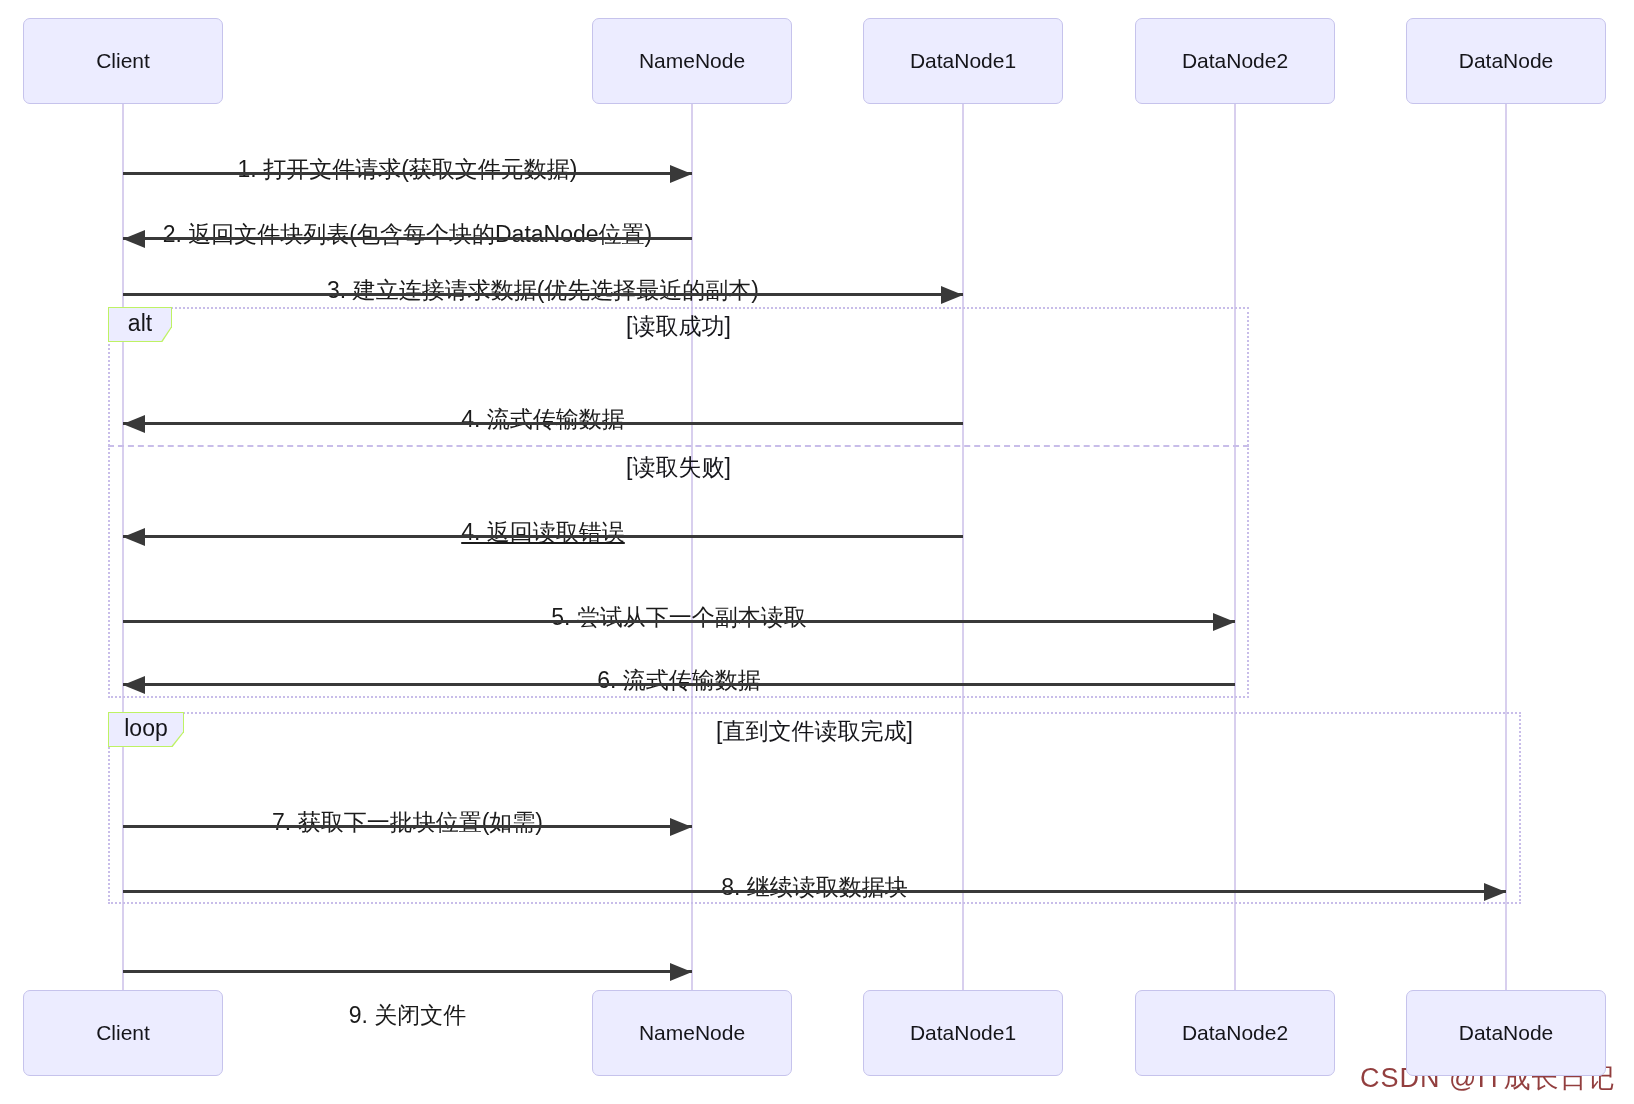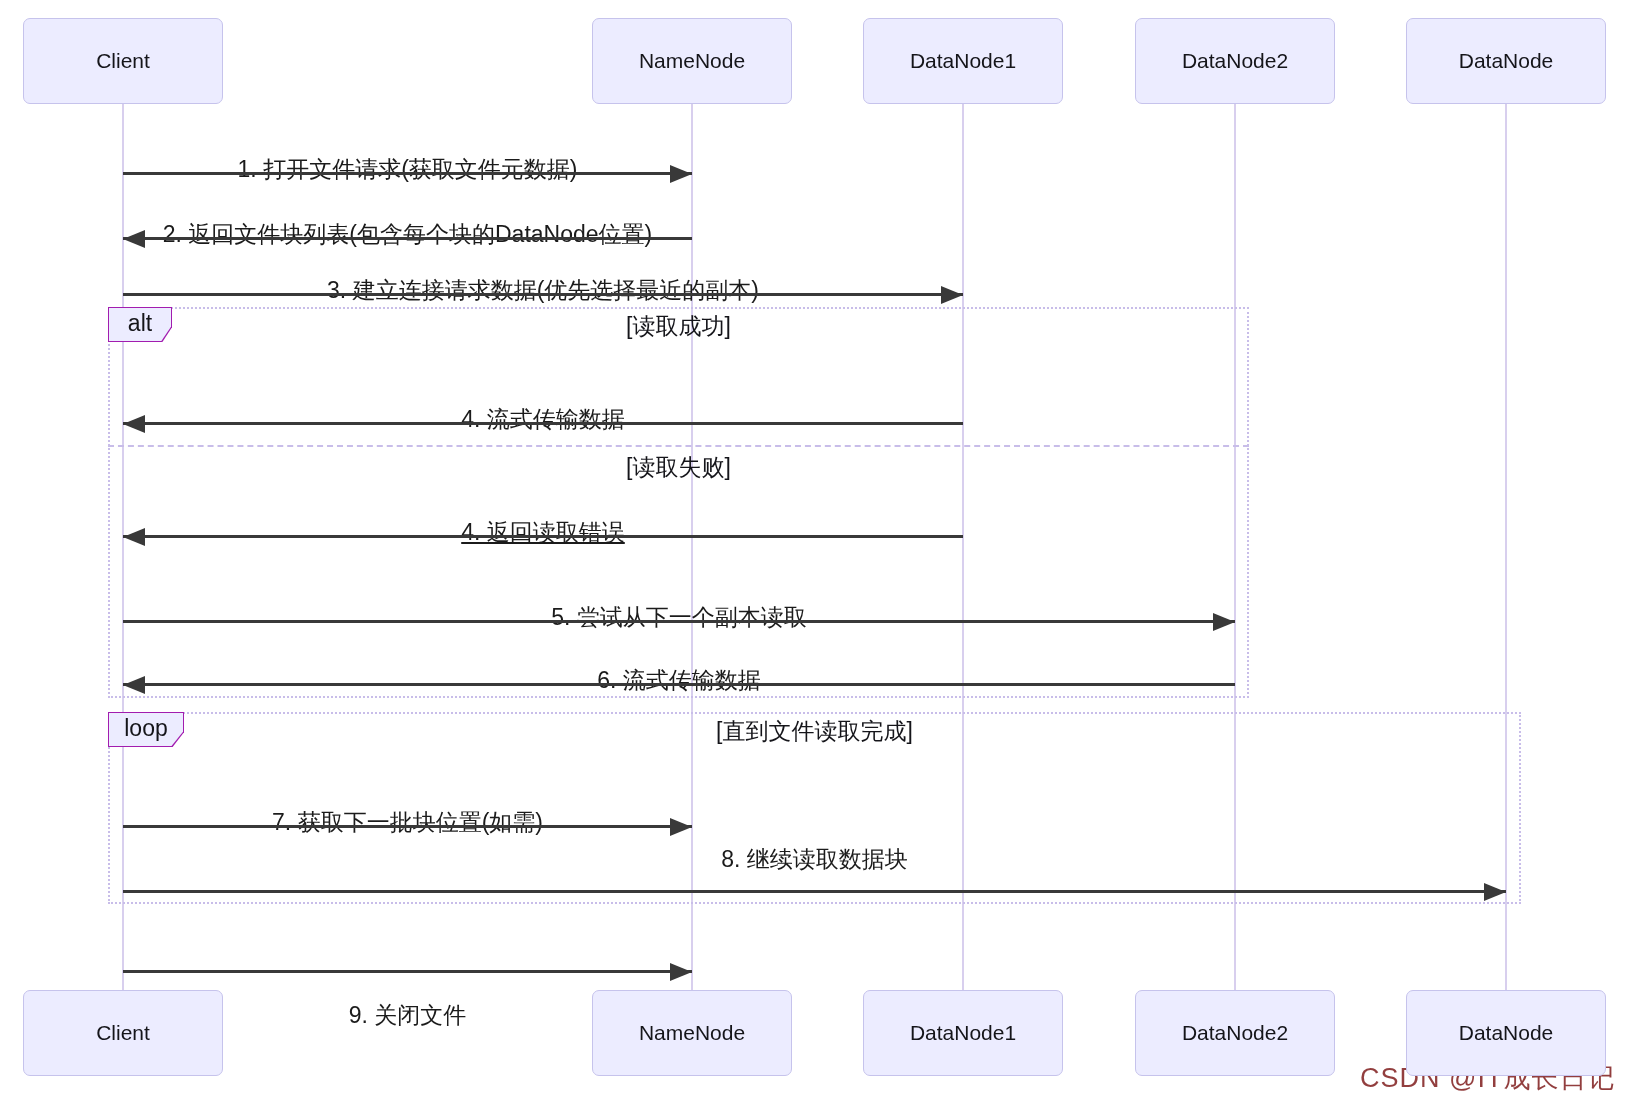--- a/index.html
+++ b/index.html
@@ -18,21 +18,21 @@
   .arrowhead { position:absolute; width:0; height:0;
                border-top:9px solid transparent; border-bottom:9px solid transparent; }
   .arrowhead.right { border-left:22px solid #393939; }
   .arrowhead.left  { border-right:22px solid #393939; }
   .msg-label {
     position:absolute; transform:translateX(-50%);
     font-size:23px; color:#1b1b1b; white-space:nowrap; line-height:27px;margin-top:18px;
   }
   .frame { position:absolute; box-sizing:border-box; border:2px dotted #C8BDE9; }
   .frame-label-outer {
-    position:absolute; background:#a21caf;
+    position:absolute; background:#bef264;
     clip-path:polygon(0 0,100% 0,100% 58%,85% 100%,0 100%);
   }
   .frame-label-inner {
     position:absolute; left:1px; top:1px; right:1px; bottom:1px; background:#ECECFF;
     clip-path:polygon(0 0,100% 0,100% 57%,84.5% 100%,0 100%);
     display:flex; align-items:center; justify-content:center;
     font-size:23px; color:#15151a; padding-bottom:2px; box-sizing:border-box;
   }
   .frame-cond {
     position:absolute; transform:translateX(-50%);
@@ -134,21 +134,21 @@
     <div class="msg-label" style="left: 679px; top: 649px;">6. 流式传输数据</div>
     <div class="msg-line" style="left: 123px; top: 683px; width: 1112px;"></div>
     <div class="arrowhead left" style="left: 123px; top: 676px;"></div>
   </div>
     <div>
     <div class="msg-label" style="left: 407.5px; top: 791px;">7. 获取下一批块位置(如需)</div>
     <div class="msg-line" style="left: 123px; top: 825px; width: 569px;"></div>
     <div class="arrowhead right" style="left: 670px; top: 818px;"></div>
   </div>
     <div>
-    <div class="msg-label" style="left: 814.5px; top: 828px;">8. 继续读取数据块</div>
+    <div class="msg-label" style="left: 814.5px; top: 856px;">8. 继续读取数据块</div>
     <div class="msg-line" style="left: 123px; top: 890px; width: 1383px;"></div>
     <div class="arrowhead right" style="left: 1484px; top: 883px;"></div>
   </div>
     <div>
     <div class="msg-label" style="left: 407.5px; top: 984px;">9. 关闭文件</div>
     <div class="msg-line" style="left: 123px; top: 970px; width: 569px;"></div>
     <div class="arrowhead right" style="left: 670px; top: 963px;"></div>
   </div>
   </div>
 

